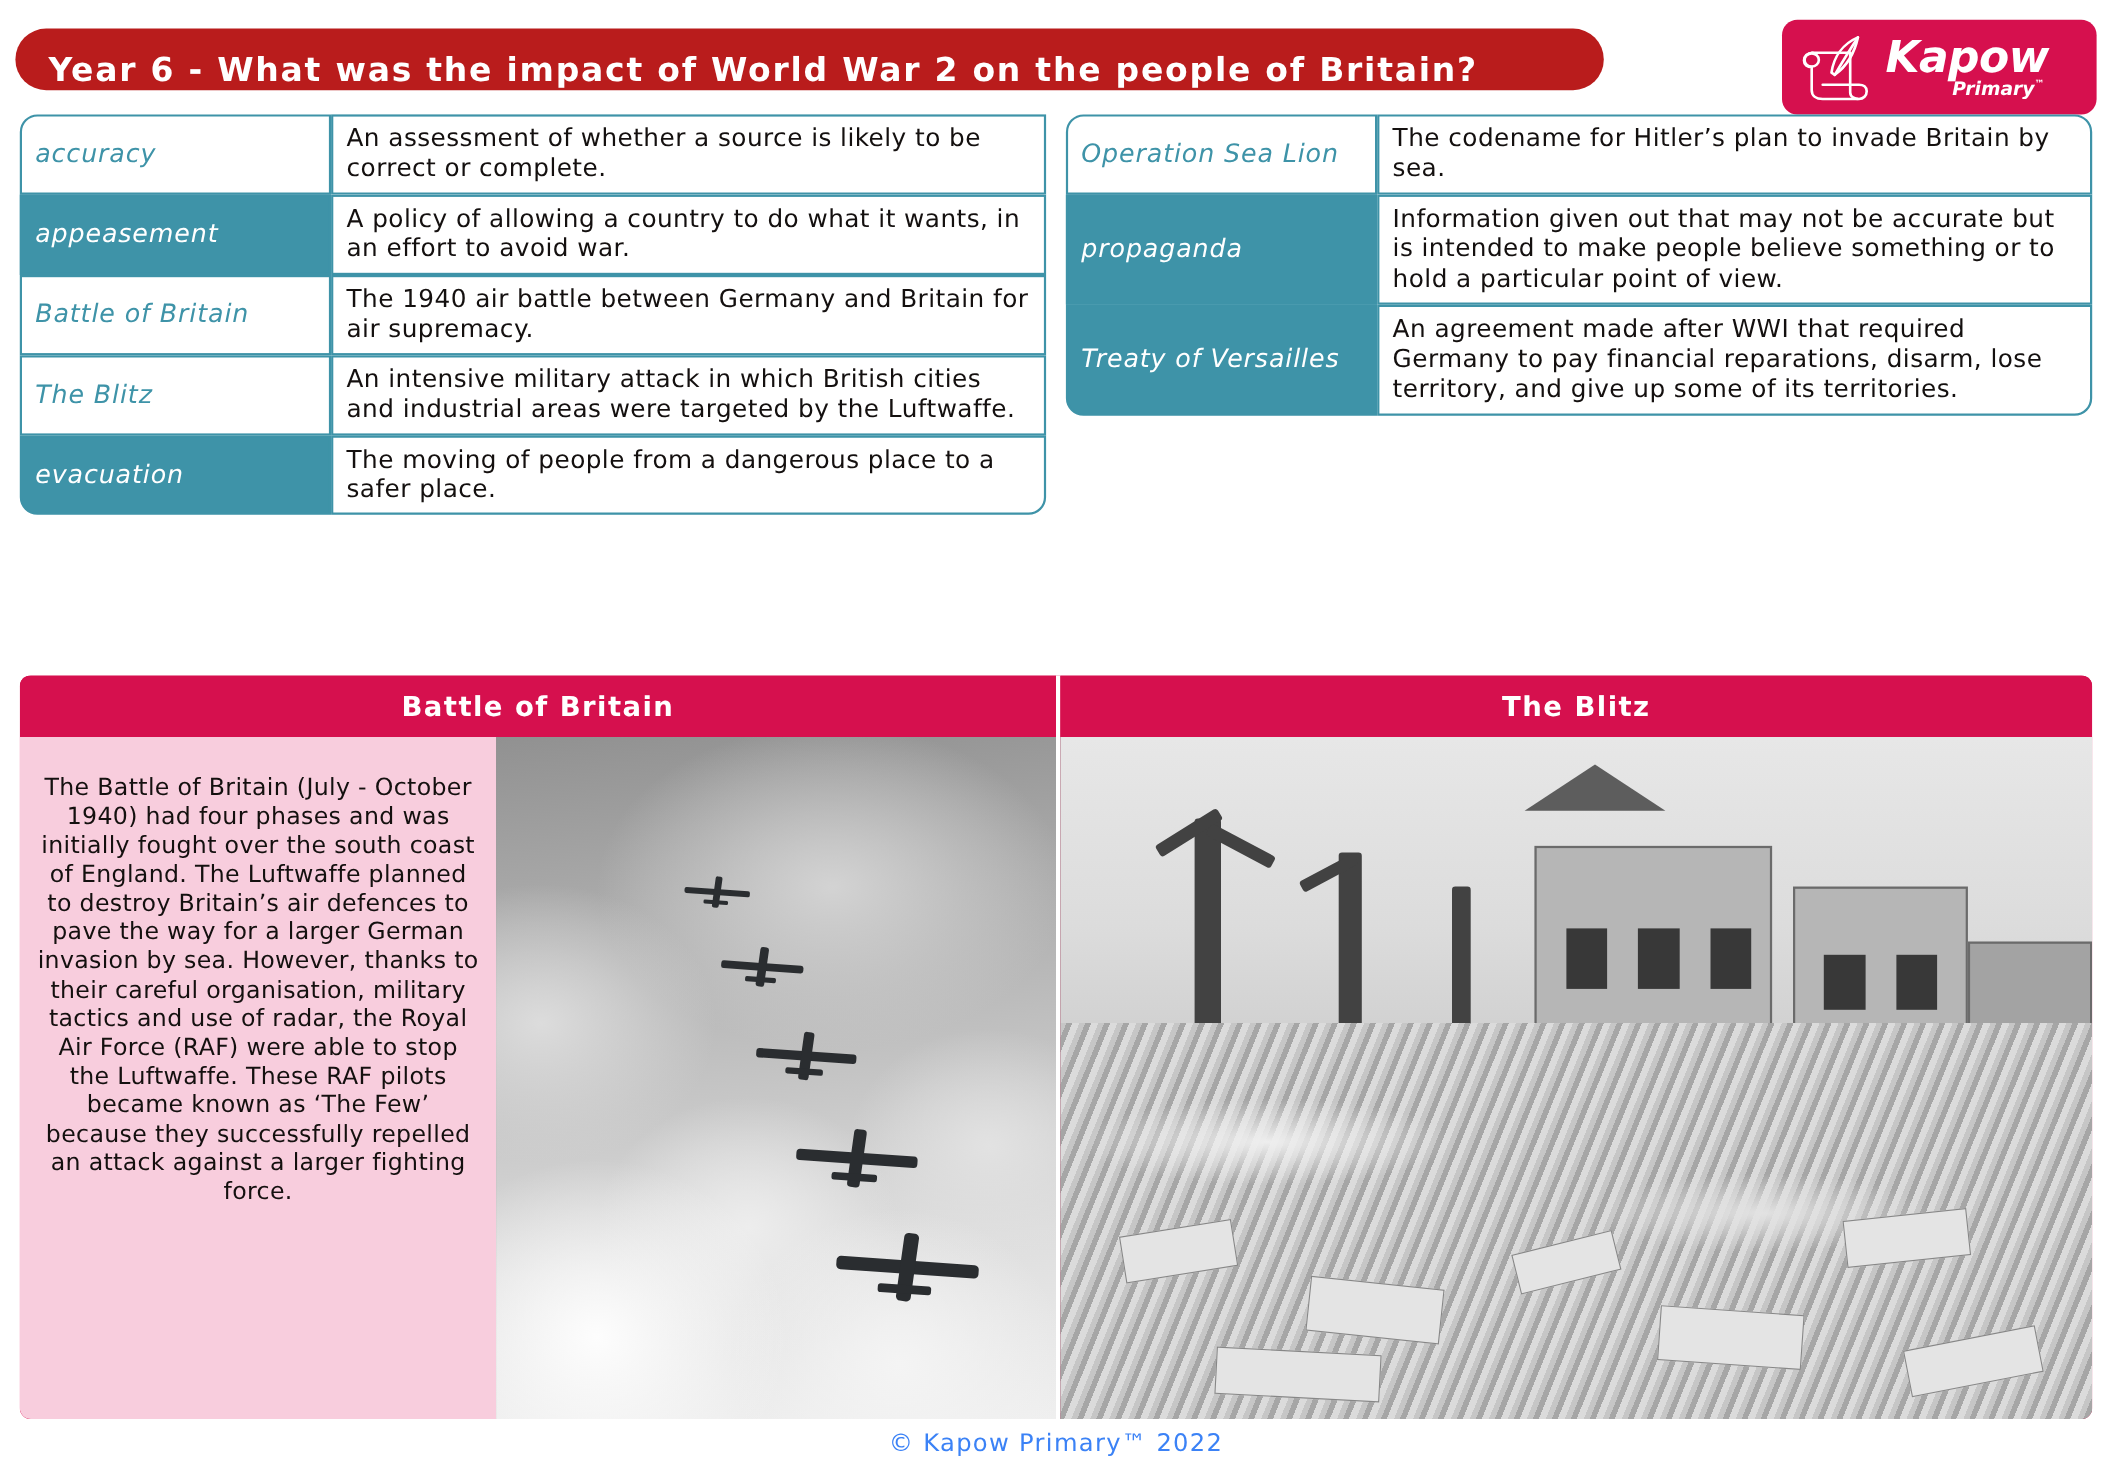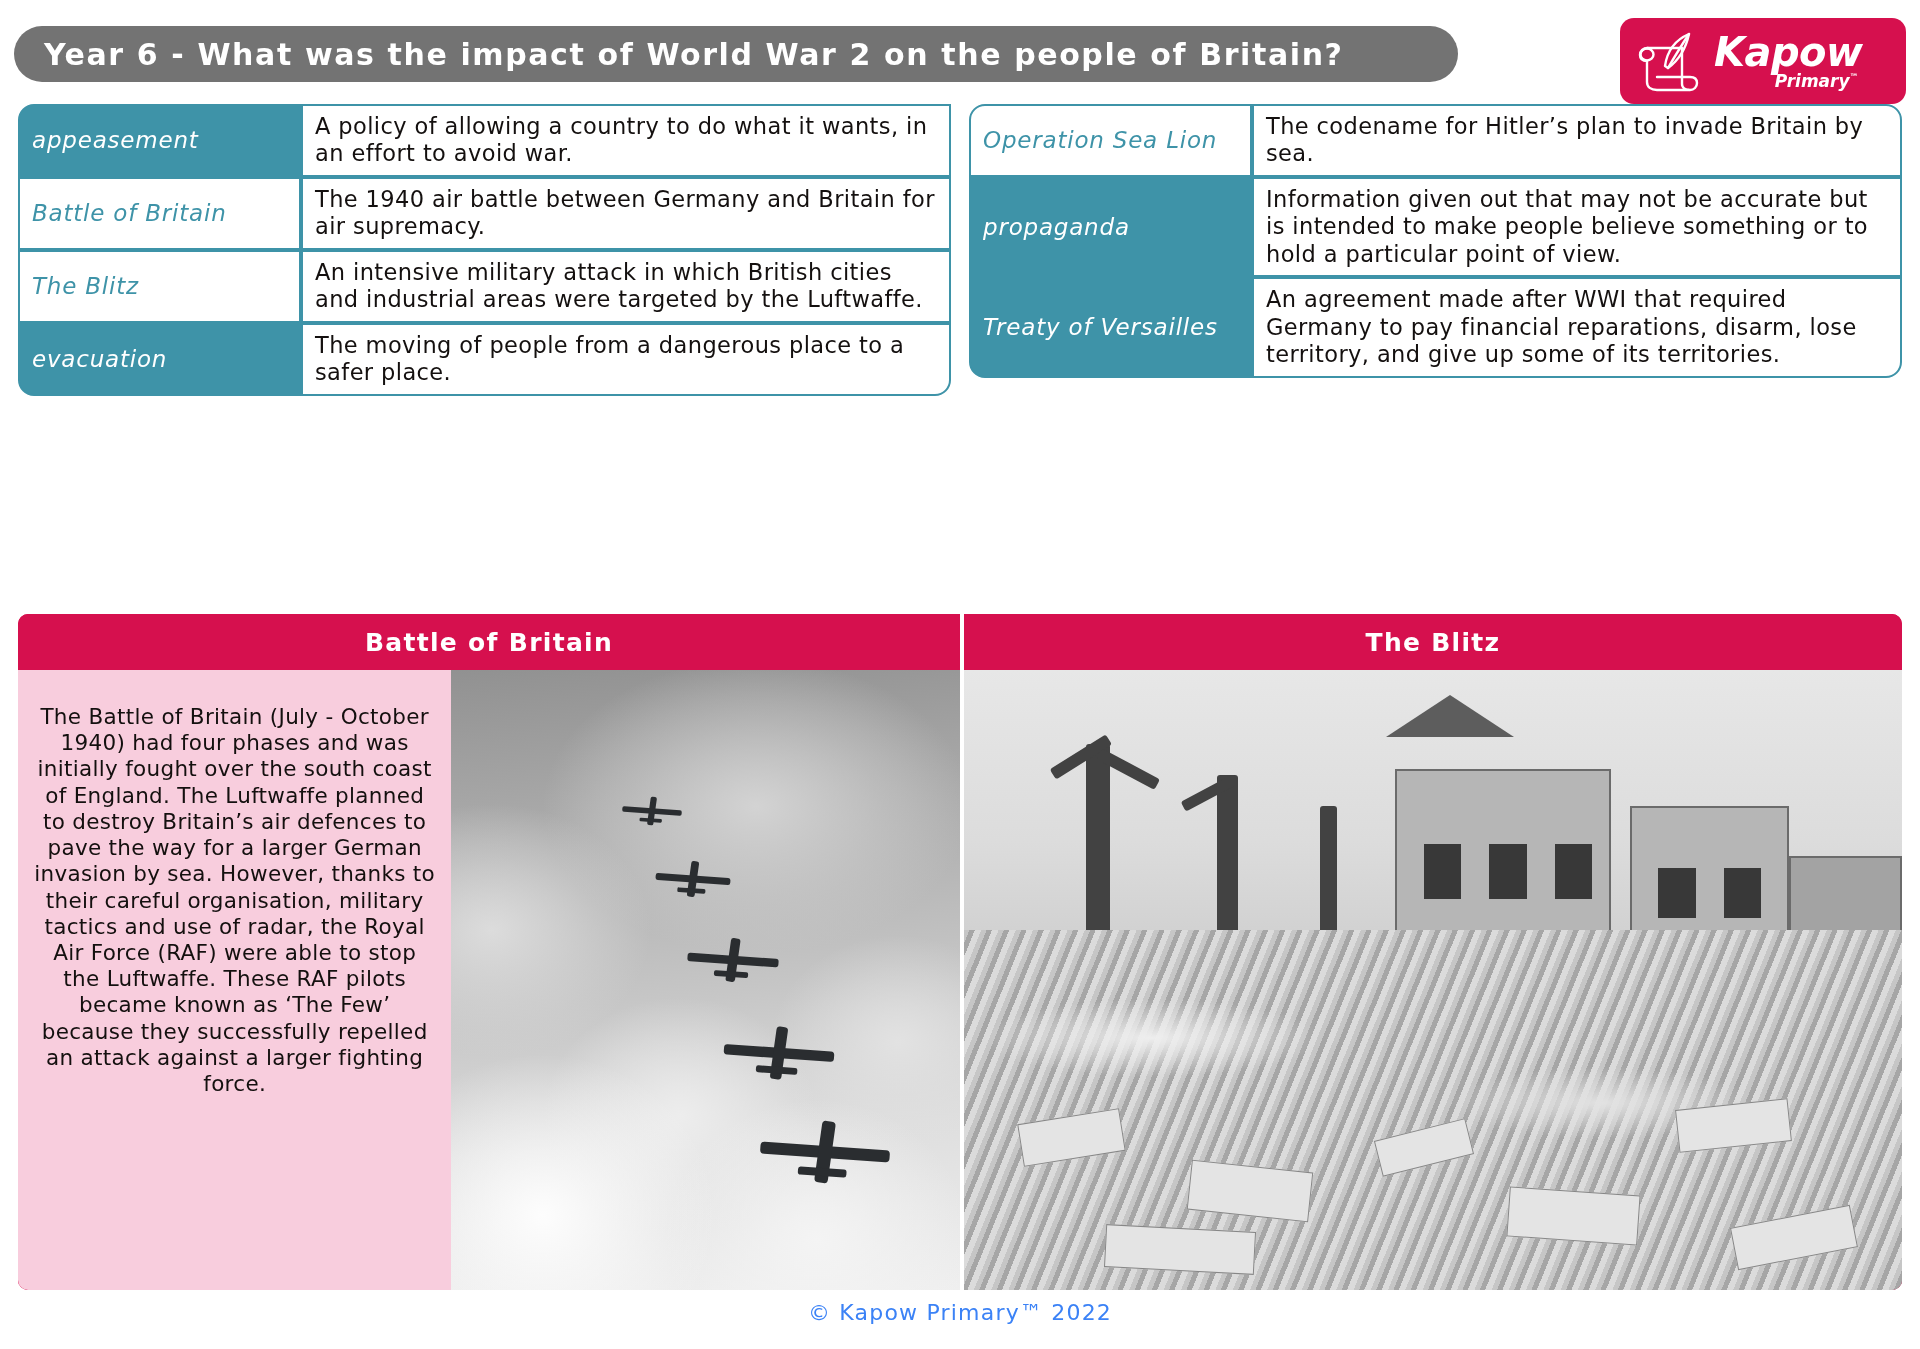--- a/index.html
+++ b/index.html
@@ -17,24 +17,24 @@
   .header {
     position: absolute;
     top: 18px; left: 0; right: 0;
     height: 70px;
   }
   .title-pill {
     position: absolute;
     left: 14px; top: 8px;
     height: 56px;
     width: 1444px;
-    background: #737373;
+    background: #b91c1c;
     border-radius: 28px;
     display: flex;
-    align-items: center;
+    align-items: flex-end;
     padding-left: 30px;
   }
   .title-text {
     color: #ffffff;
     font-size: 30px;
     font-weight: bold;
     letter-spacing: 1.6px;
     font-family: "DejaVu Sans", sans-serif;
     white-space: nowrap;
   }
@@ -247,20 +247,24 @@
   </div>
 
 </div>
 
 <div class="vocab-wrap">
 
   <div class="vocab-col">
     <table class="vocab">
       <tbody>
         <tr>
+          <td class="term light">accuracy</td>
+          <td class="def">An assessment of whether a source is likely to be correct or complete.</td>
+        </tr>
+        <tr>
           <td class="term dark">appeasement</td>
           <td class="def">A policy of allowing a country to do what it wants, in an effort to avoid war.</td>
         </tr>
         <tr>
           <td class="term light">Battle of Britain</td>
           <td class="def">The 1940 air battle between Germany and Britain for air supremacy.</td>
         </tr>
         <tr>
           <td class="term light">The Blitz</td>
           <td class="def">An intensive military attack in which British cities and industrial areas were targeted by the Luftwaffe.</td>

